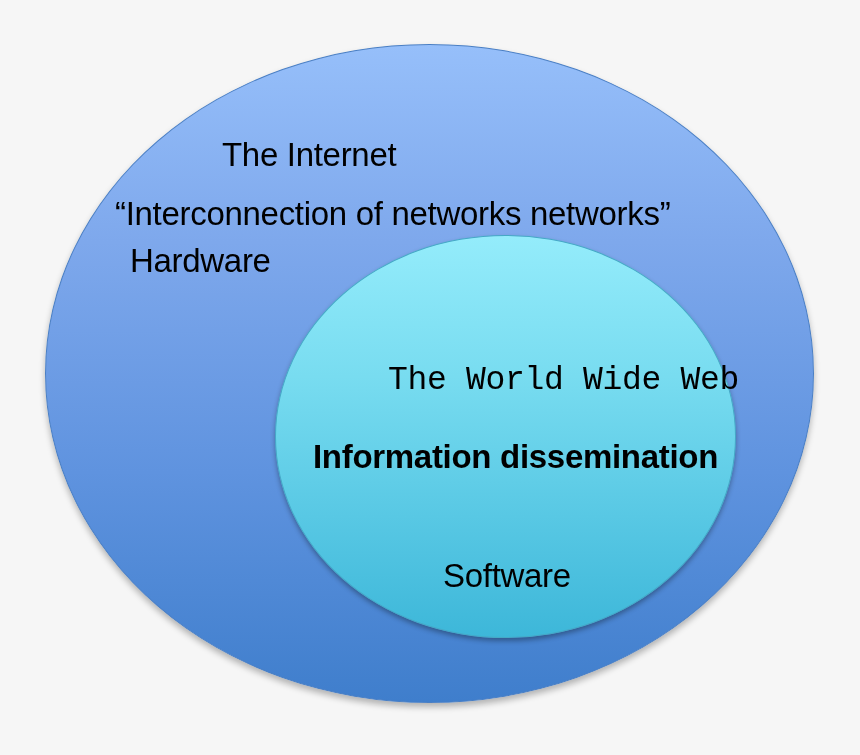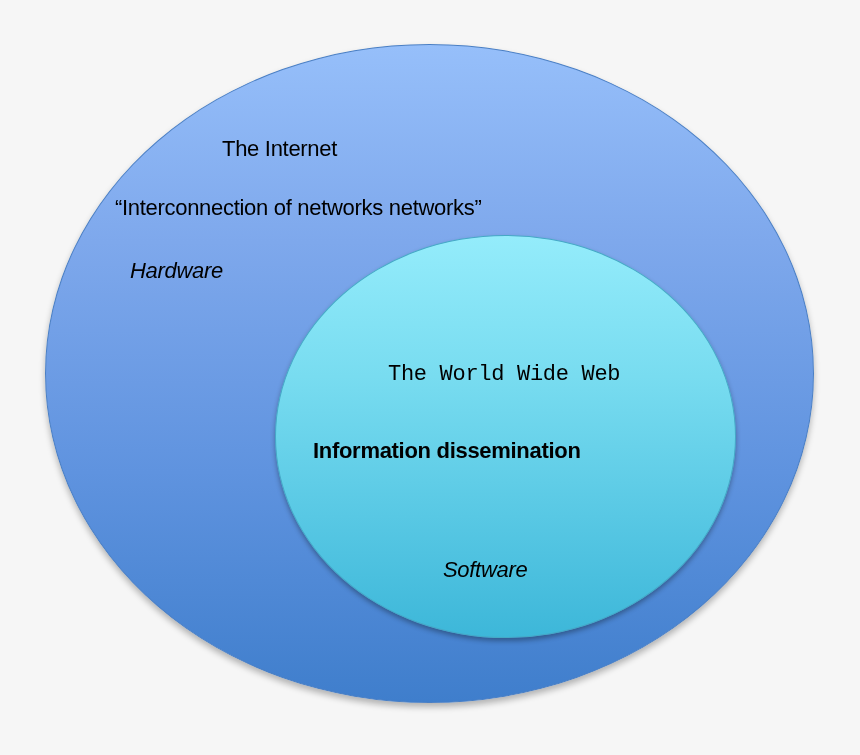--- a/index.html
+++ b/index.html
@@ -39,31 +39,31 @@
       height: 403px;
       border-radius: 50%;
       background: linear-gradient(180deg, #94ecfb 0%, #78dcf0 35%, #58c8e4 70%, #3db7d9 100%);
       border: 1.5px solid #45a9c6;
       box-sizing: border-box;
       box-shadow: 0 3px 5px rgba(0,0,0,0.32);
     }
     .label {
       position: absolute;
       color: #000000;
-      font-size: 22px;
+      font-size: 33px;
       line-height: 1;
       white-space: nowrap;
       letter-spacing: -0.3px;
     }
     .lbl-internet { left: 222px; top: 138px; }
     .lbl-interconnection { left: 115px; top: 197px; }
-    .lbl-hardware { left: 130px; top: 260px; font-style: italic; }
+    .lbl-hardware { left: 130px; top: 244px; }
     .lbl-www { left: 388px; top: 364px; font-family: Liberation Mono, monospace; }
     .lbl-info { left: 313px; top: 440px; font-weight: bold; }
-    .lbl-software { left: 443px; top: 559px; font-style: italic; }
+    .lbl-software { left: 443px; top: 559px; }
   </style>
 </head>
 <body>
 
 <div class="canvas">
   <div class="ellipse-outer"></div>
   <div class="ellipse-inner"></div>
 
   <div class="label lbl-internet">The Internet</div>
   <div class="label lbl-interconnection">“Interconnection of networks networks”</div>

